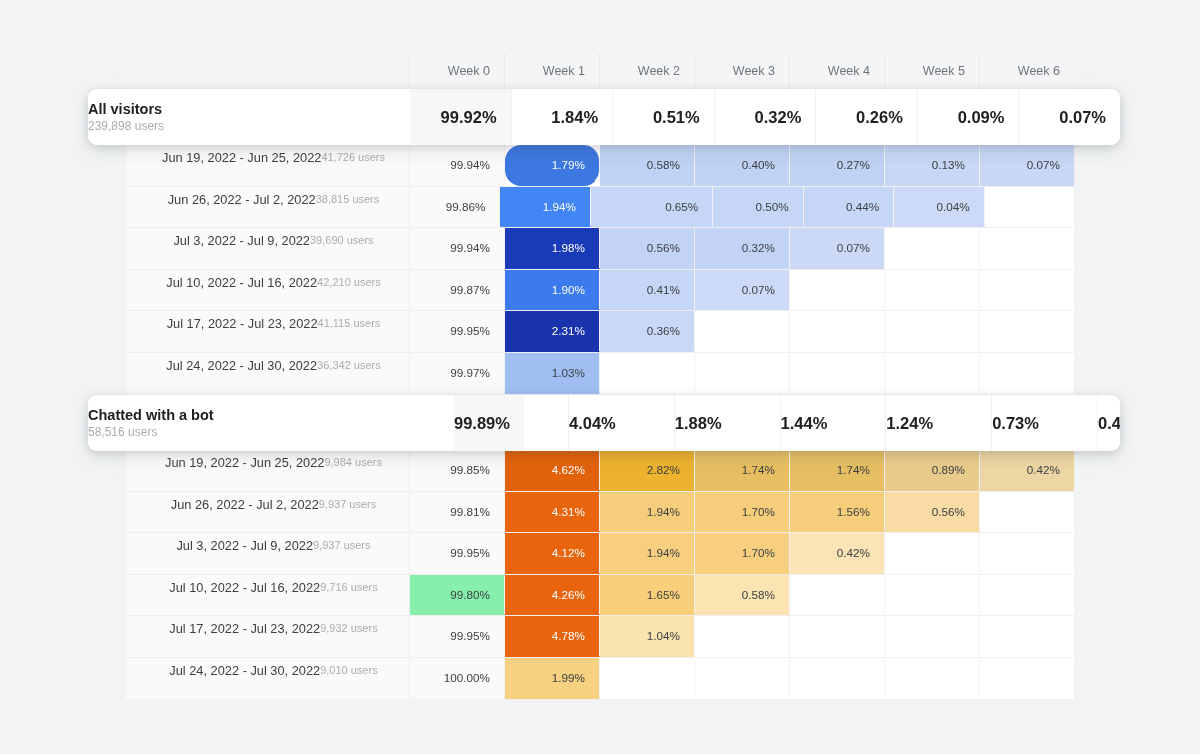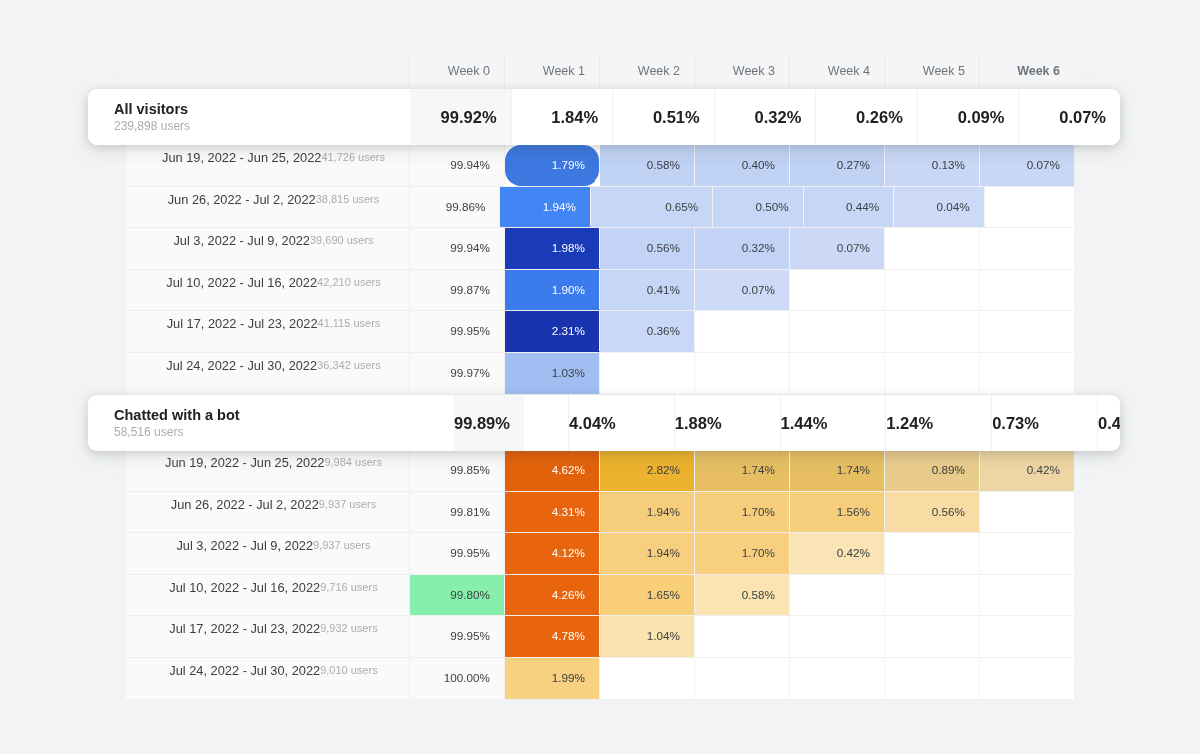--- a/index.html
+++ b/index.html
@@ -44,21 +44,21 @@
   .grid-head .wk {
     flex: 1 1 0;
     display: flex;
     align-items: center;
     justify-content: flex-end;
     padding-right: 14px;
     font-size: 12.5px;
     color: #70757a;
     border-right: 1px solid #e8e9ea;
   }
-  .grid-head .wk:last-child { border-right: none; font-weight: bold; }
+  .grid-head .wk:last-child { border-right: none; }
 
   
   .block {
     position: absolute;
     left: 126px;
     width: 948px;
     background: #ffffff;
   }
   #block-a { top: 145px; }
   #block-b { top: 450px; }
@@ -121,21 +121,21 @@
     display: flex;
     z-index: 5;
     overflow: hidden;
   }
   #summary-a { top: 89px; }
   #summary-b { top: 395px; gap: 44px; }
 
   .summary .s-label {
     width: 322px;
     flex: 0 0 322px;
-    padding-left: 26px;
+    padding-left: 0;
     display: flex;
     flex-direction: column;
     justify-content: center;
     background: #ffffff;
   }
   .summary .s-label .t {
     font-size: 14.5px;
     font-weight: bold;
     color: #202124;
     line-height: 19px;

